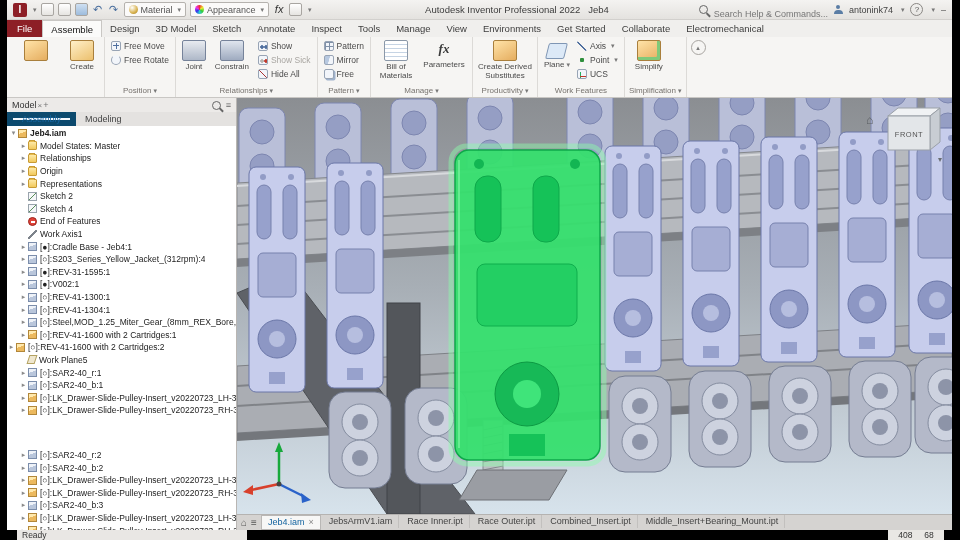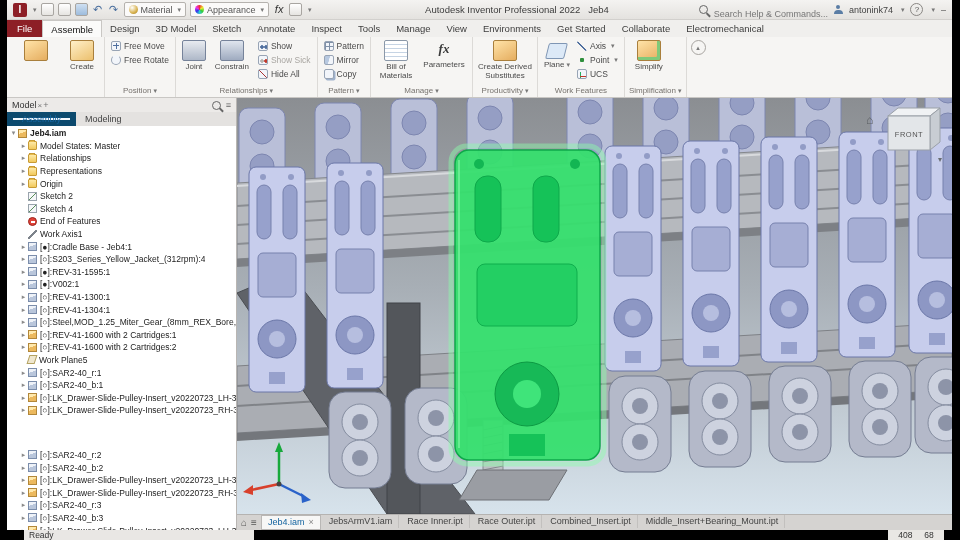--- a/index.html
+++ b/index.html
@@ -87,21 +87,21 @@
   .ico-waxis{border:none;background:linear-gradient(135deg,transparent 44%,#7d838b 44%,#7d838b 58%,transparent 58%);}
   
   #viewport{left:237px;top:98px;width:715px;height:416px;}
   svg text{font-family:"Liberation Sans","DejaVu Sans",sans-serif;}
   #doctabs{left:237px;top:514px;width:715px;height:16px;background:#d5d3d1;border-top:1px solid #b5b3b1;display:flex;align-items:center;font-size:9px;color:#444;gap:2px;padding:0 4px;box-sizing:border-box;}
   #doctabs .glyph{color:#555;font-size:10px;margin-right:2px;}
   .dtab{padding:0 6px;display:flex;gap:4px;align-items:center;border-right:1px solid #c2c0be;height:13px;line-height:13px;white-space:nowrap;}
   .dtab.active{background:#f7f7f6;color:#1464a0;border:1px solid #b9b7b5;}
   .dclose{color:#888;}
   #statusbar{left:0;top:530px;width:960px;height:10px;background:#000;}
-  .status-left{position:absolute;left:24px;top:0;width:230px;height:10px;background:#e9e7e4;font-size:8.5px;color:#333;line-height:10px;padding-left:5px;box-sizing:border-box;}
+  .status-left{position:absolute;left:17px;top:0;width:230px;height:10px;background:#e9e7e4;font-size:8.5px;color:#333;line-height:10px;padding-left:5px;box-sizing:border-box;}
   .status-right{position:absolute;left:888px;top:0;width:56px;height:10px;background:#e9e7e4;font-size:8.5px;color:#333;line-height:10px;display:flex;gap:12px;justify-content:center;}
 </style>
 </head>
 <body>
 
 <div id="app">
 
   <div id="titlebar" class="abs">
     <div id="inv-logo">I</div>
     <span class="caret">▾</span>
@@ -223,21 +223,21 @@
           <div class="smallbtn">
               <span class="sicon si-pattern"></span>
               <span>Pattern</span>
             </div>
           <div class="smallbtn">
               <span class="sicon si-mirror"></span>
               <span>Mirror</span>
             </div>
           <div class="smallbtn">
               <span class="sicon si-copy"></span>
-              <span>Copy</span>
+              <span>Free</span>
             </div>
         </div>
       </div>
       <div class="panel-label"><span>Pattern</span><span class="caret">▾</span></div>
     </div>
 
     <div class="panel">
       <div class="panel-body">
         <div class="bigbtn" style="width:42px;">
           <div class="bicon bi-bom"></div>
@@ -326,26 +326,26 @@
           <span class="tlbl">Model States: Master</span>
         </div>
         <div class="trow" style="padding-left: 12px;">
           <span class="texp">▸</span>
           <span class="ico ico-folder"></span>
           <span class="tlbl">Relationships</span>
         </div>
         <div class="trow" style="padding-left: 12px;">
           <span class="texp">▸</span>
           <span class="ico ico-folder"></span>
+          <span class="tlbl">Origin</span>
+        </div>
+        <div class="trow" style="padding-left: 12px;">
+          <span class="texp">▸</span>
+          <span class="ico ico-folder"></span>
           <span class="tlbl">Representations</span>
-        </div>
-        <div class="trow" style="padding-left: 12px;">
-          <span class="texp">▸</span>
-          <span class="ico ico-folder"></span>
-          <span class="tlbl">Origin</span>
         </div>
         <div class="trow" style="padding-left: 12px;">
           <span class="texp"></span>
           <span class="ico ico-sketch"></span>
           <span class="tlbl">Sketch 2</span>
         </div>
         <div class="trow" style="padding-left: 12px;">
           <span class="texp"></span>
           <span class="ico ico-sketch"></span>
           <span class="tlbl">Sketch 4</span>
@@ -393,21 +393,21 @@
         <div class="trow" style="padding-left: 12px;">
           <span class="texp">▸</span>
           <span class="ico ico-part"></span>
           <span class="tlbl">[○]:Steel,MOD_1.25_Miter_Gear_(8mm_REX_Bore,30_Tooth):2</span>
         </div>
         <div class="trow" style="padding-left: 12px;">
           <span class="texp">▸</span>
           <span class="ico ico-asm"></span>
           <span class="tlbl">[○]:REV-41-1600 with 2 Cartridges:1</span>
         </div>
-        <div class="trow" style="padding-left: 12px;">
+        <div class="trow" style="">
           <span class="texp">▸</span>
           <span class="ico ico-asm"></span>
           <span class="tlbl">[○]:REV-41-1600 with 2 Cartridges:2</span>
         </div>
         <div class="trow" style="padding-left: 12px;">
           <span class="texp"></span>
           <span class="ico ico-wplane"></span>
           <span class="tlbl">Work Plane5</span>
         </div>
         <div class="trow" style="padding-left: 12px;">
@@ -442,25 +442,20 @@
         </div>
         <div class="trow" style="padding-left: 12px;">
           <span class="texp">▸</span>
           <span class="ico ico-asm"></span>
           <span class="tlbl">[○]:LK_Drawer-Slide-Pulley-Insert_v20220723_LH-3High:2</span>
         </div>
         <div class="trow" style="padding-left: 12px;">
           <span class="texp">▸</span>
           <span class="ico ico-asm"></span>
           <span class="tlbl">[○]:LK_Drawer-Slide-Pulley-Insert_v20220723_RH-3High:2</span>
-        </div>
-        <div class="trow" style="padding-left: 12px;">
-          <span class="texp">▸</span>
-          <span class="ico ico-part"></span>
-          <span class="tlbl">[○]:SAR2-40_r:3</span>
         </div>
         <div class="trow" style="padding-left: 12px;">
           <span class="texp">▸</span>
           <span class="ico ico-part"></span>
           <span class="tlbl">[○]:SAR2-40_b:3</span>
         </div>
         <div class="trow" style="padding-left: 12px;">
           <span class="texp">▸</span>
           <span class="ico ico-asm"></span>
           <span class="tlbl">[○]:LK_Drawer-Slide-Pulley-Insert_v20220723_LH-3High:3</span>

